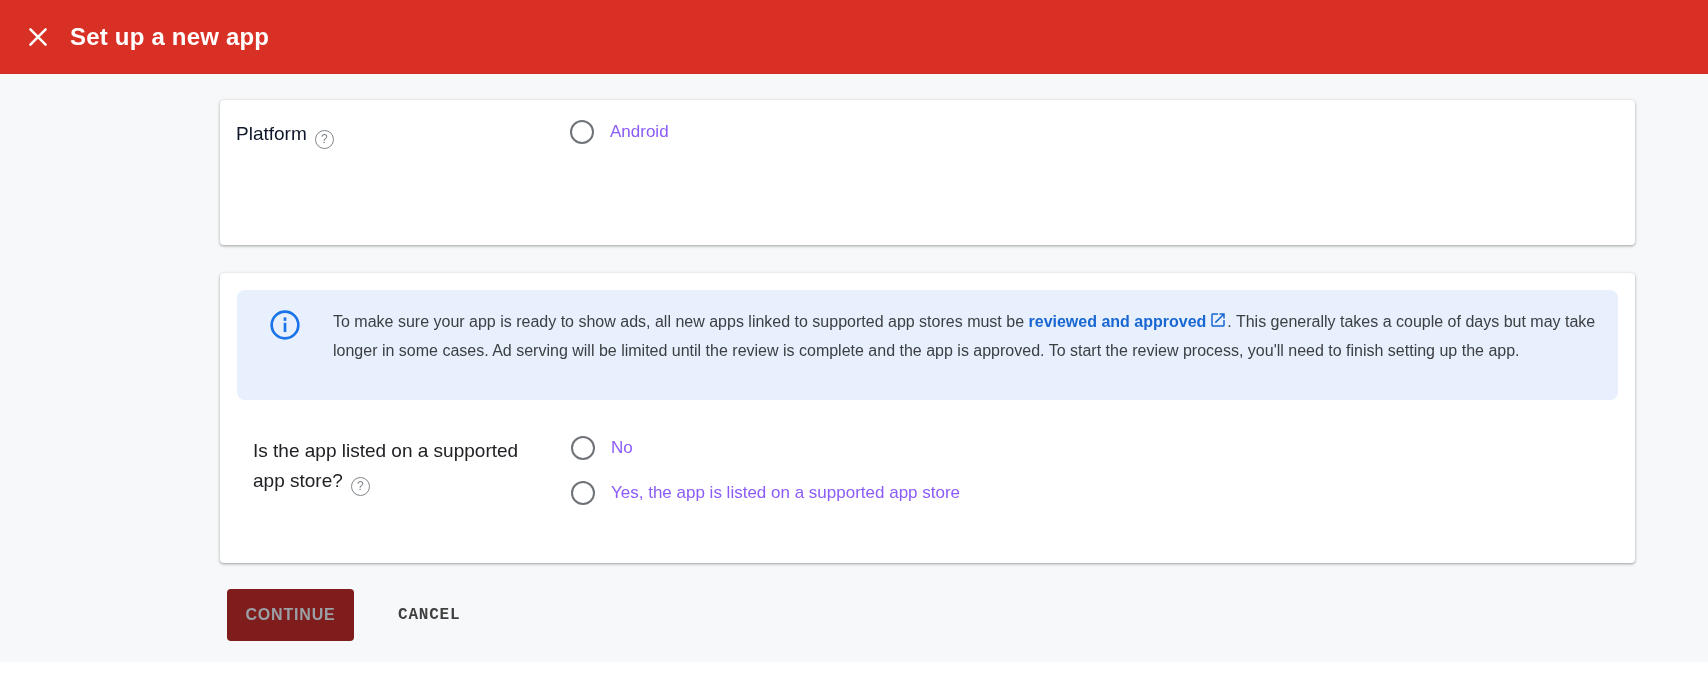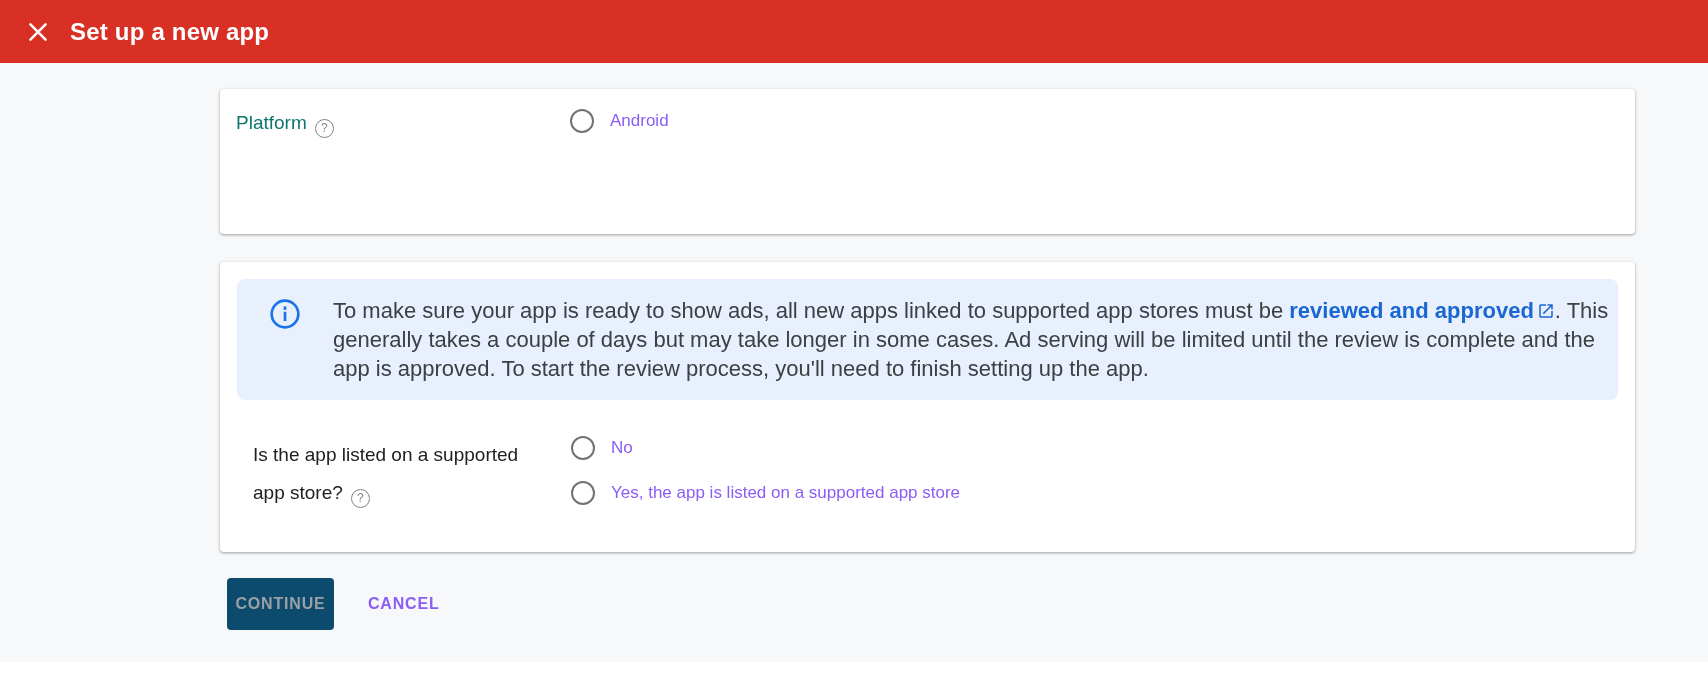--- a/index.html
+++ b/index.html
@@ -7,21 +7,21 @@
     margin: 0; padding: 0;
     width: 1708px; height: 685px;
     background: #F7F8FA;
     font-family: "Liberation Sans", "DejaVu Sans", sans-serif;
     color: #202124;
     overflow: hidden;
   }
 
   
   .app-header {
-    height: 63px;
+    height: 74px;
     background: #D93025;
     display: flex;
     align-items: center;
     padding-left: 14px;
   }
   .close-btn {
     width: 48px; height: 48px;
     background: transparent; border: none;
     display: flex; align-items: center; justify-content: center;
     cursor: pointer;
@@ -50,25 +50,25 @@
     padding: 20px 16px;
     display: flex;
   }
   .label-col {
     width: 334px;
     padding-top: 3px;
     flex-shrink: 0;
   }
   .field-label {
     font-size: 19px;
-    color: #0f766e;
+    color: #0f172a;
   }
   .q-label {
     font-size: 19px;
-    line-height: 38px;
+    line-height: 30px;
     color: #202124;
     display: inline;
     margin-top: 13px;
   }
   .help-icon {
     display: inline-flex;
     width: 19px; height: 19px;
     border: 1.5px solid #80868B;
     border-radius: 50%;
     color: #80868B;
@@ -113,21 +113,21 @@
   }
   .notice-icon-col {
     width: 96px;
     flex-shrink: 0;
     display: flex;
     justify-content: center;
     padding-top: 2px;
   }
   .notice-text {
     flex: 1;
-    font-size: 22px;
+    font-size: 16px;
     line-height: 29px;
     color: #3C4043;
   }
   .notice-link {
     color: #1967D2;
     font-weight: 700;
     text-decoration: none;
     cursor: pointer;
   }
   .ext-icon { vertical-align: -2px; margin-left: 3px; }
@@ -143,37 +143,37 @@
     padding-right: 18px;
   }
 
   
   .actions-row {
     margin: 26px 0 0 227px;
     display: flex;
     align-items: center;
   }
   .btn-continue {
-    width: 107px; height: 52px;
-    background: #0c4a6e;
+    width: 127px; height: 52px;
+    background: #7f1d1d;
     color: #9AA0A6;
     border: none;
     border-radius: 4px;
     font-family: "Liberation Sans", "DejaVu Sans", sans-serif;
     font-size: 16px;
     font-weight: 700;
     letter-spacing: 0.8px;
     cursor: default;
   }
   .btn-cancel {
-    margin-left: 26px;
+    margin-left: 36px;
     background: none;
     border: none;
-    color: #8b5cf6;
-    font-family: Liberation Sans, sans-serif;
+    color: #404040;
+    font-family: Liberation Mono, monospace;
     font-size: 16px;
     font-weight: 700;
     letter-spacing: 0.8px;
     cursor: pointer;
     padding: 10px 8px;
   }
 
   .bottom-strip {
     position: absolute;
     left: 0; bottom: 0;

